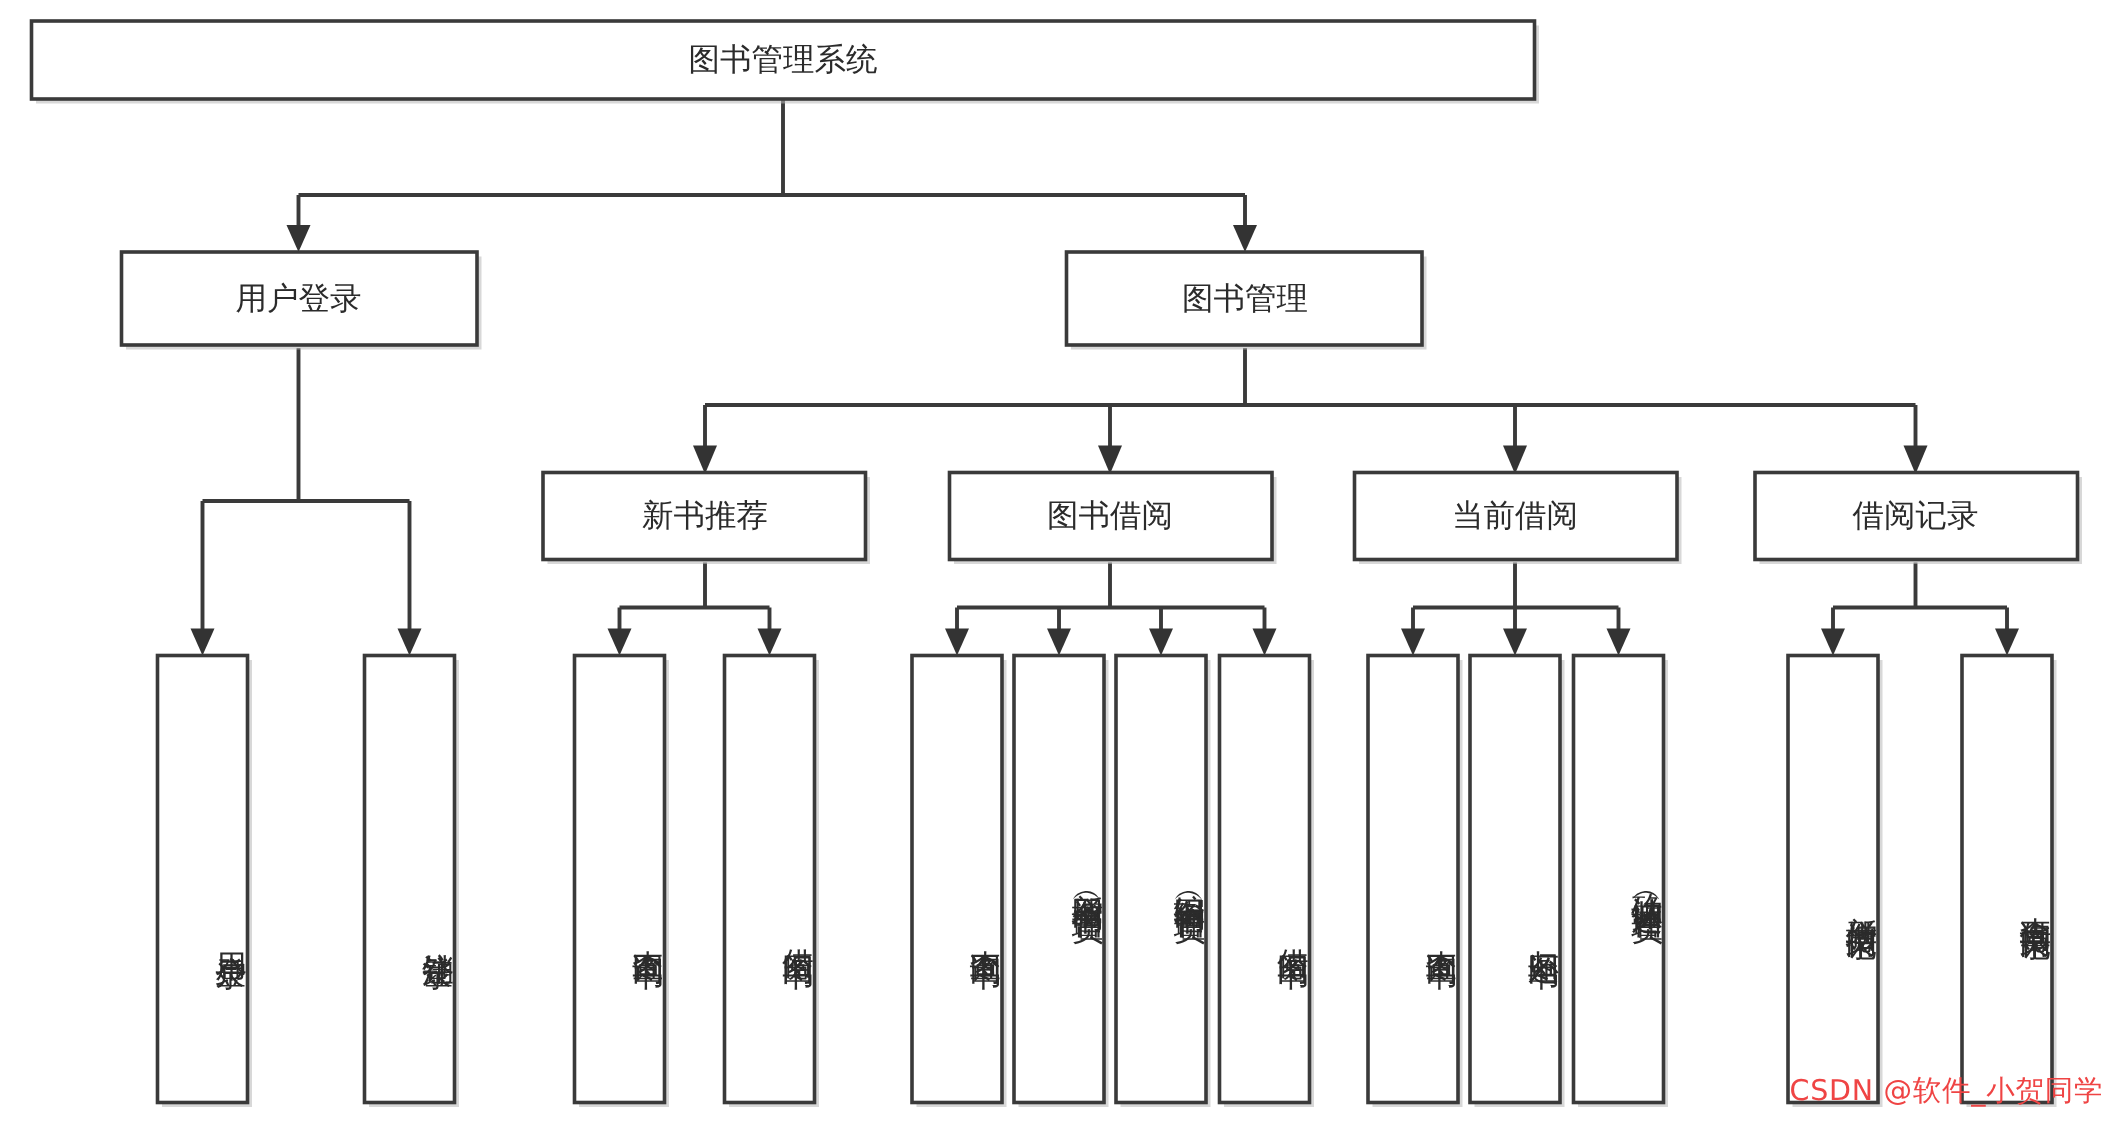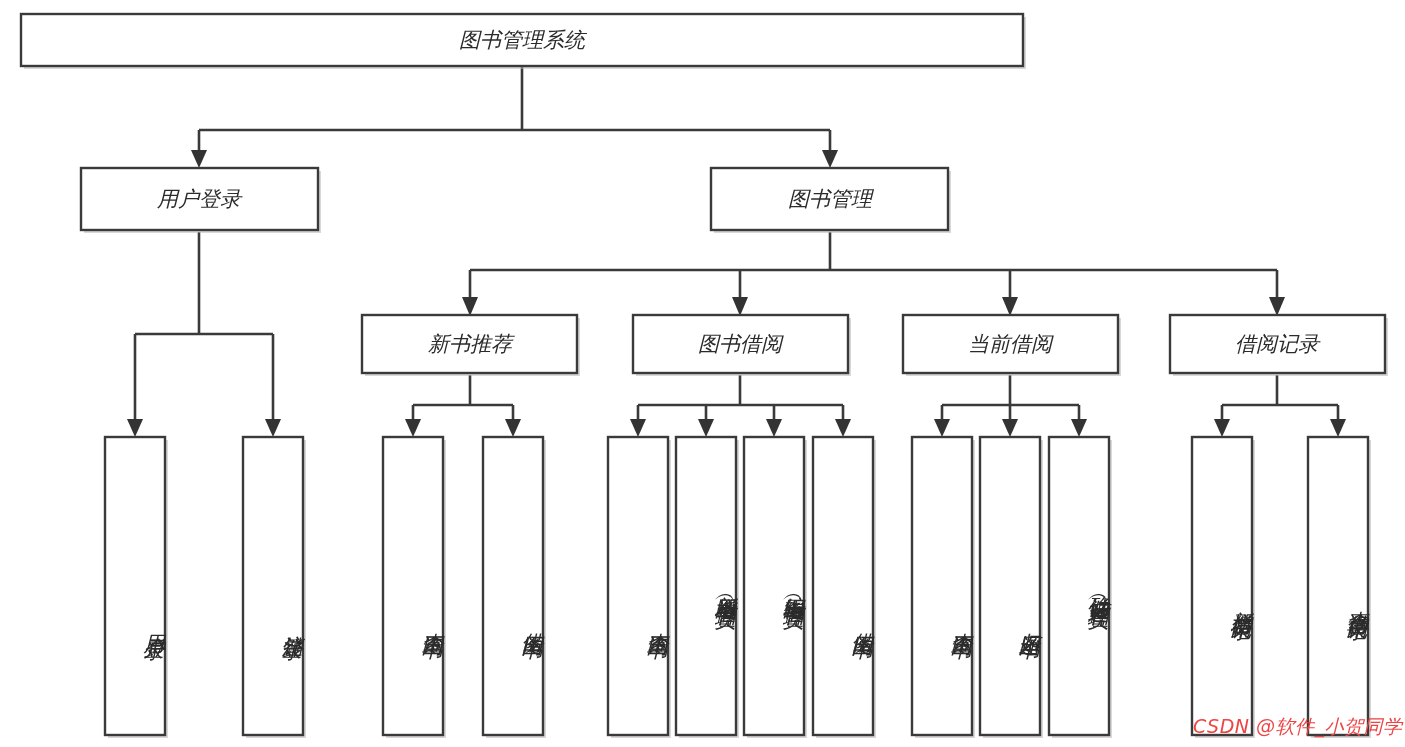--- a/index.html
+++ b/index.html
@@ -11,21 +11,20 @@
     width: 1405px;
     height: 747px;
     font-family: "DejaVu Sans", "Liberation Sans", sans-serif;
     overflow: hidden;
     position: relative;
   }
   #diagram-root {
     position: relative;
     width: 1405px;
     height: 568px;
-    font-style: italic;
   }
   svg.flow {
     position: absolute;
     top: 0;
     left: 0;
     width: 1405px;
     height: 747px;
     display: block;
   }
   .node-box {

